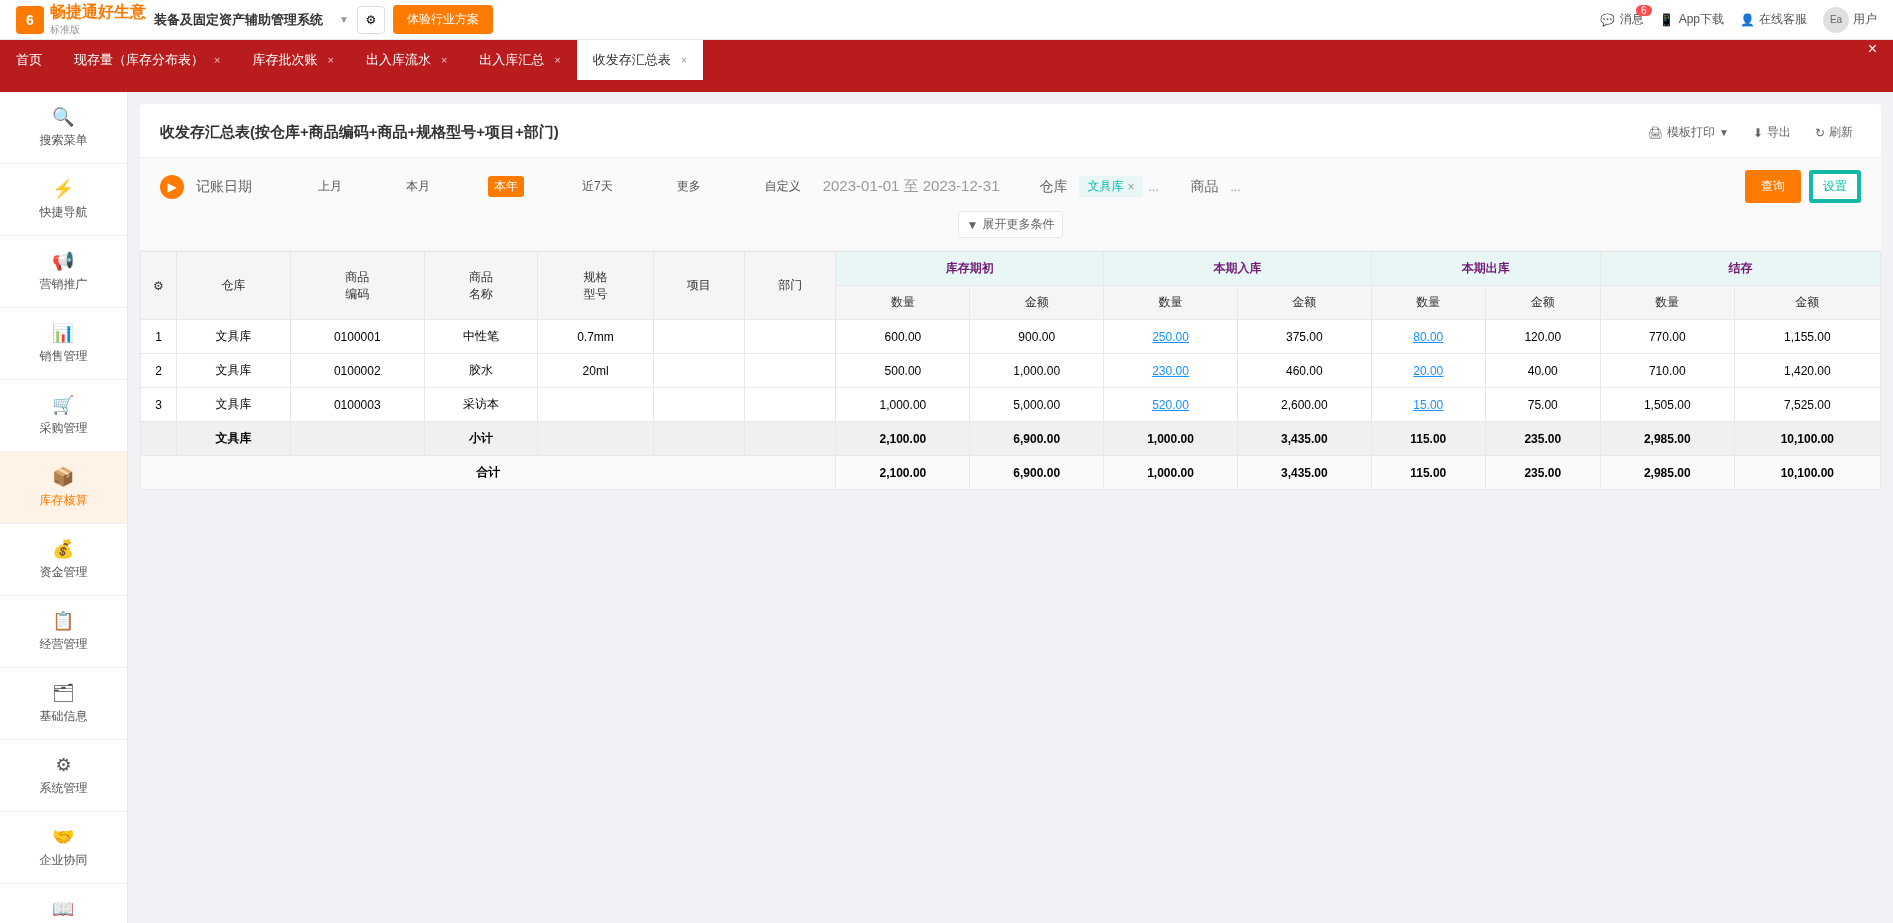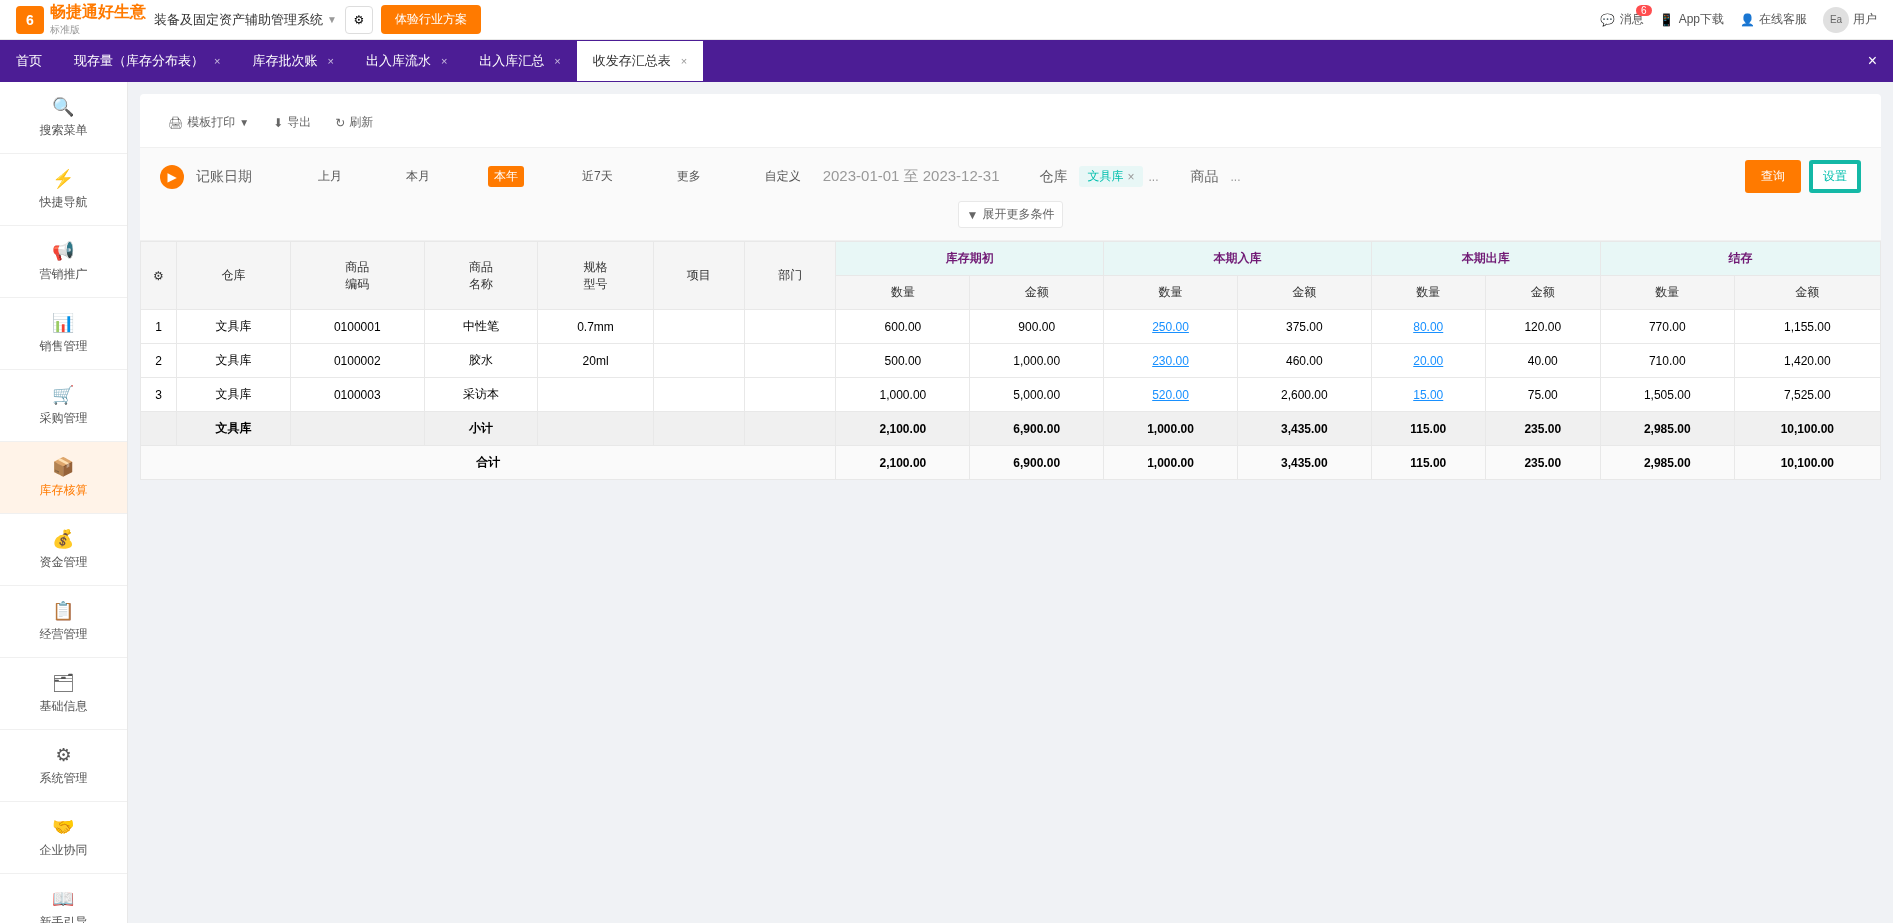--- a/index.html
+++ b/index.html
@@ -3,30 +3,30 @@
   <meta charset="utf-8">
   <style>
     * { margin: 0; padding: 0; box-sizing: border-box; }
     body { font-family: 'Microsoft YaHei', Arial, sans-serif; font-size: 12px; background: #f5f5f5; display: flex; flex-direction: column; height: 923px; overflow: hidden; }
 
     
     .top-header { height: 40px; background: #fff; display: flex; align-items: center; justify-content: space-between; padding: 0 16px; border-bottom: 1px solid #e8e8e8; flex-shrink: 0; }
     .top-header-left { display: flex; align-items: center; gap: 8px; }
     .logo-area { display: flex; align-items: center; gap: 6px; }
     .logo-icon { width: 28px; height: 28px; background: #ff7a00; border-radius: 4px; display: flex; align-items: center; justify-content: center; color: white; font-weight: bold; font-size: 14px; }
-    .system-dropdown { display: flex; align-items: center; gap: 4px; cursor: pointer; }
+    .system-dropdown { display: flex; align-items: center; gap: 16px; cursor: pointer; font-weight: bold; }
     .gear-btn { width: 28px; height: 28px; border: 1px solid #ddd; border-radius: 4px; display: flex; align-items: center; justify-content: center; cursor: pointer; }
     .trial-btn { background: #ff7a00; color: white; border: none; border-radius: 4px; padding: 6px 14px; font-size: 12px; cursor: pointer; }
     .top-header-right { display: flex; align-items: center; gap: 16px; color: #555; font-size: 12px; }
     .top-right-item { display: flex; align-items: center; gap: 4px; cursor: pointer; position: relative; }
     .badge { position: absolute; top: -6px; right: -8px; background: #ff4d4f; color: white; border-radius: 8px; font-size: 10px; padding: 0 4px; min-width: 16px; text-align: center; }
     .user-avatar { width: 26px; height: 26px; background: #e0e0e0; border-radius: 50%; display: flex; align-items: center; justify-content: center; font-size: 10px; color: #666; text-align: right; }
 
     
-    .nav-tabs { height: 42px; background: #4c1d95; display: flex; align-items: center; padding: 0 0; flex-shrink: 0; }
+    .nav-tabs { height: 52px; background: #b91c1c; display: flex; padding: 0 0; flex-shrink: 0; }
     .nav-tab { height: 40px; display: flex; align-items: center; padding: 0 16px; color: white; font-size: 13px; cursor: pointer; gap: 6px; white-space: nowrap; }
     .nav-tab.active { background: white; color: #333; }
     .nav-tab .close-x { font-size: 11px; color: rgba(255,255,255,0.7); margin-left: 4px; }
     .nav-tab.active .close-x { color: #999; }
     .global-close { margin-left: auto; color: white; padding: 0 16px; cursor: pointer; font-size: 16px; }
 
     
     .main-layout { display: flex; flex: 1; overflow: hidden; }
 
     
@@ -203,20 +203,21 @@
       <span class="icon">📖</span>
       <span>新手引导</span>
     </div>
   </div>
 
   <div class="content-area">
     <div class="page-content">
       <div class="report-container">
 
         <div class="report-header">
+          <div class="report-title">收发存汇总表(按仓库+商品编码+商品+规格型号+项目+部门)</div>
           <div class="report-actions">
             <div class="action-btn">
               <span>🖨</span>
               <span>模板打印</span>
               <span style="font-size:10px;">▼</span>
             </div>
             <div class="action-btn">
               <span>⬇</span>
               <span>导出</span>
             </div>

